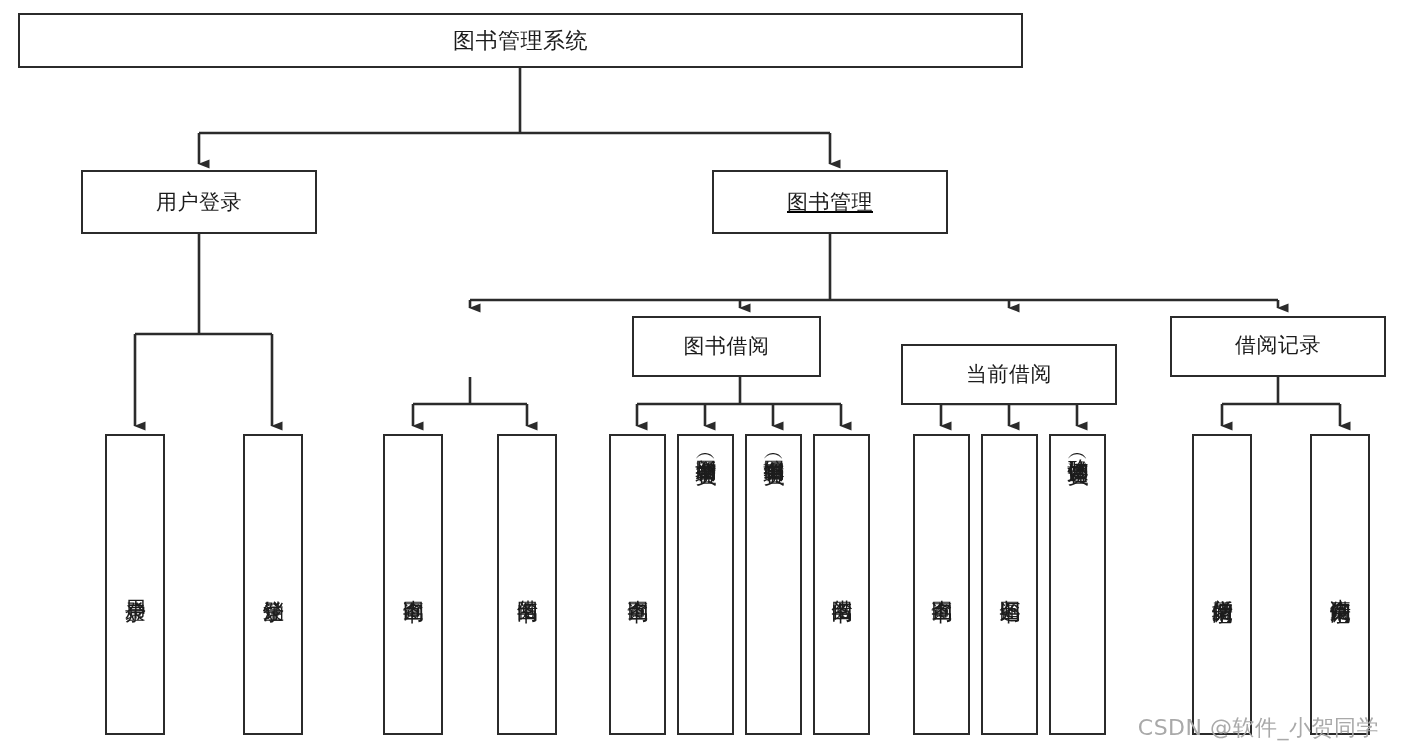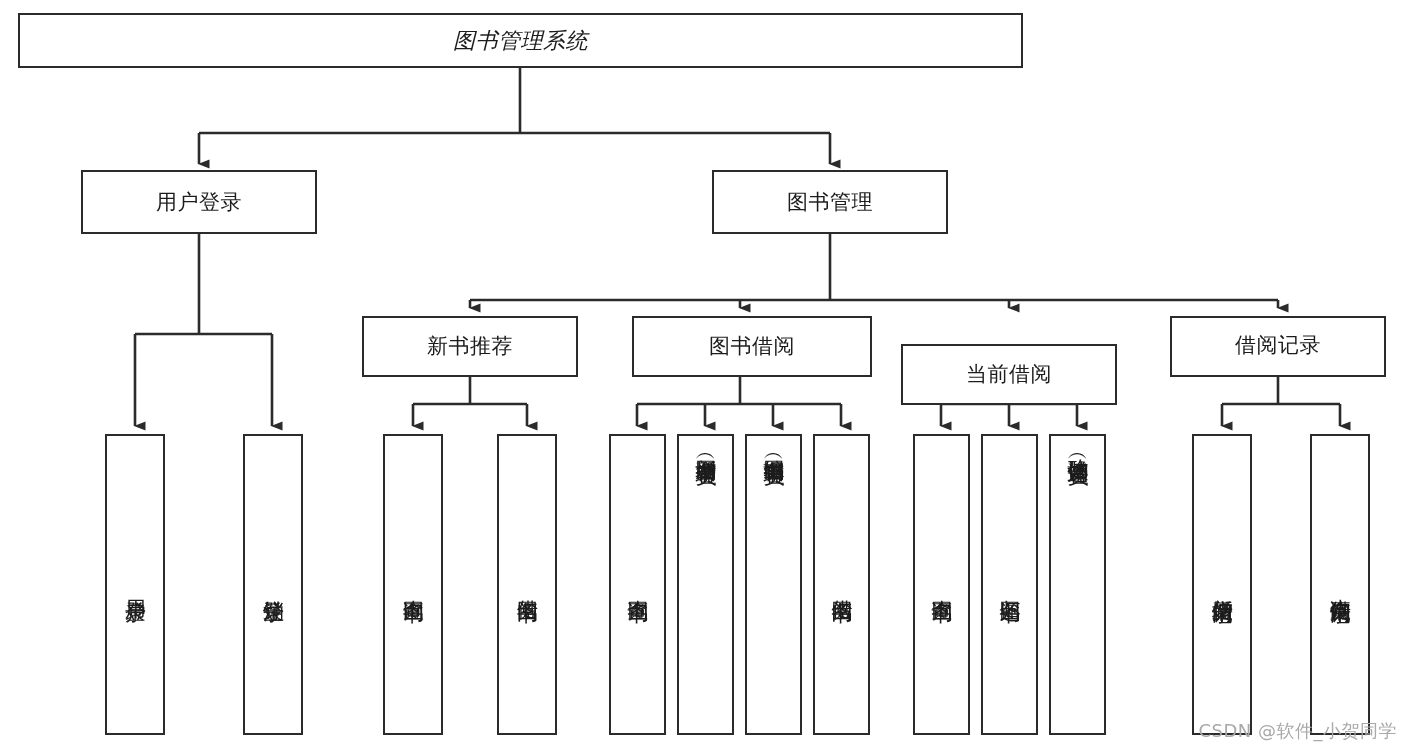--- a/index.html
+++ b/index.html
@@ -36,21 +36,21 @@
     justify-content: center;
     overflow: hidden;
   }
   .node-label-h {
     font-size: 21px;
     color: #1c1c1c;
     letter-spacing: 0.5px;
     line-height: 1;
     white-space: nowrap;
   }
-  .node-box.root .node-label-h { font-size: 22px; font-style: italic; }
+  .node-box.root .node-label-h { font-size: 22px; }
   .node-box.vertical {
     align-items: flex-start;
     justify-content: center;
     padding-top: 6px;
   }
   .node-label-v {
     writing-mode: vertical-rl;
     text-orientation: upright;
     font-size: 21px;
     color: #1c1c1c;
@@ -58,23 +58,23 @@
     letter-spacing: 1px;
     white-space: nowrap;
     display: block;
   }
   .node-box.vertical.center-v {
     align-items: center;
     padding-top: 0;
   }
   #watermark {
     position: absolute;
-    right: 8px;
+    right: 26px;
     bottom: 4px;
-    font-size: 18px;
+    font-size: 22px;
     color: #a9a9a9;
     white-space: nowrap;
     letter-spacing: 0.5px;
     pointer-events: none;
   }
 </style>
 </head>
 <body>
 
 <div id="diagram-root">
@@ -144,28 +144,25 @@
     </g>
   </svg>
 
   <div class="node-box root" style="left:18px; top:13px; width:1005px; height:55px;">
     <span class="node-label-h">图书管理系统</span>
   </div>
 
   <div class="node-box" style="left:81px; top:170px; width:236px; height:64px;">
     <span class="node-label-h">用户登录</span>
   </div>
-  <div class="node-box" style="left:712px; top:170px; width:236px; height:64px;">
+  <div class="node-box" style="left:712px; top:170px; width:236px; height:64px;text-decoration:underline;">
     <span class="node-label-h">图书管理</span>
   </div>
 
-  <div class="node-box" style="left:362px; top:316px; width:216px; height:61px;">
-    <span class="node-label-h">新书推荐</span>
-  </div>
-  <div class="node-box" style="left:632px; top:316px; width:240px; height:61px;">
+  <div class="node-box" style="left:632px; top:316px; width:189px; height:61px;">
     <span class="node-label-h">图书借阅</span>
   </div>
   <div class="node-box" style="left:901px; top:316px; width:216px; height:61px;margin-top:28px;">
     <span class="node-label-h">当前借阅</span>
   </div>
   <div class="node-box" style="left:1170px; top:316px; width:216px; height:61px;font-family:Liberation Mono, monospace;">
     <span class="node-label-h">借阅记录</span>
   </div>
 
   <div class="node-box vertical center-v" style="left:105px; top:434px; width:60px; height:301px;">

